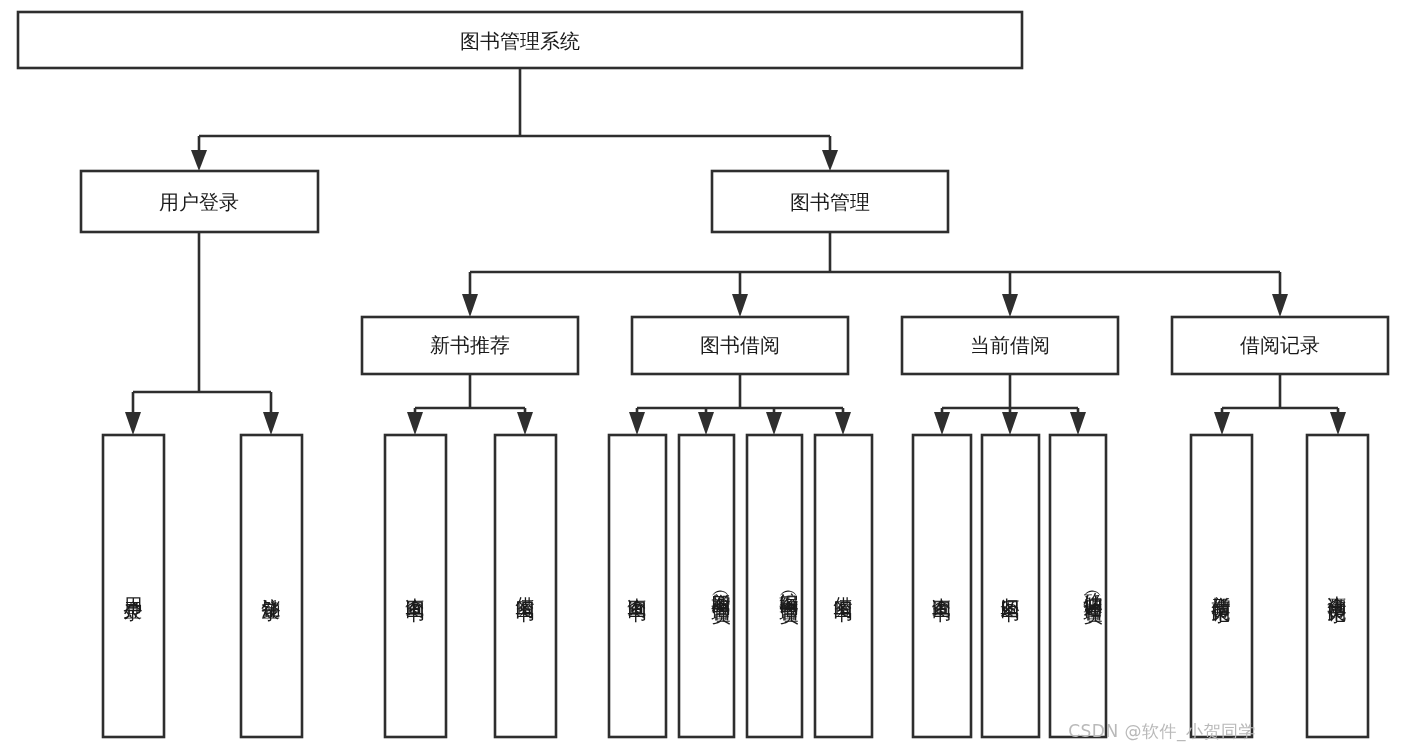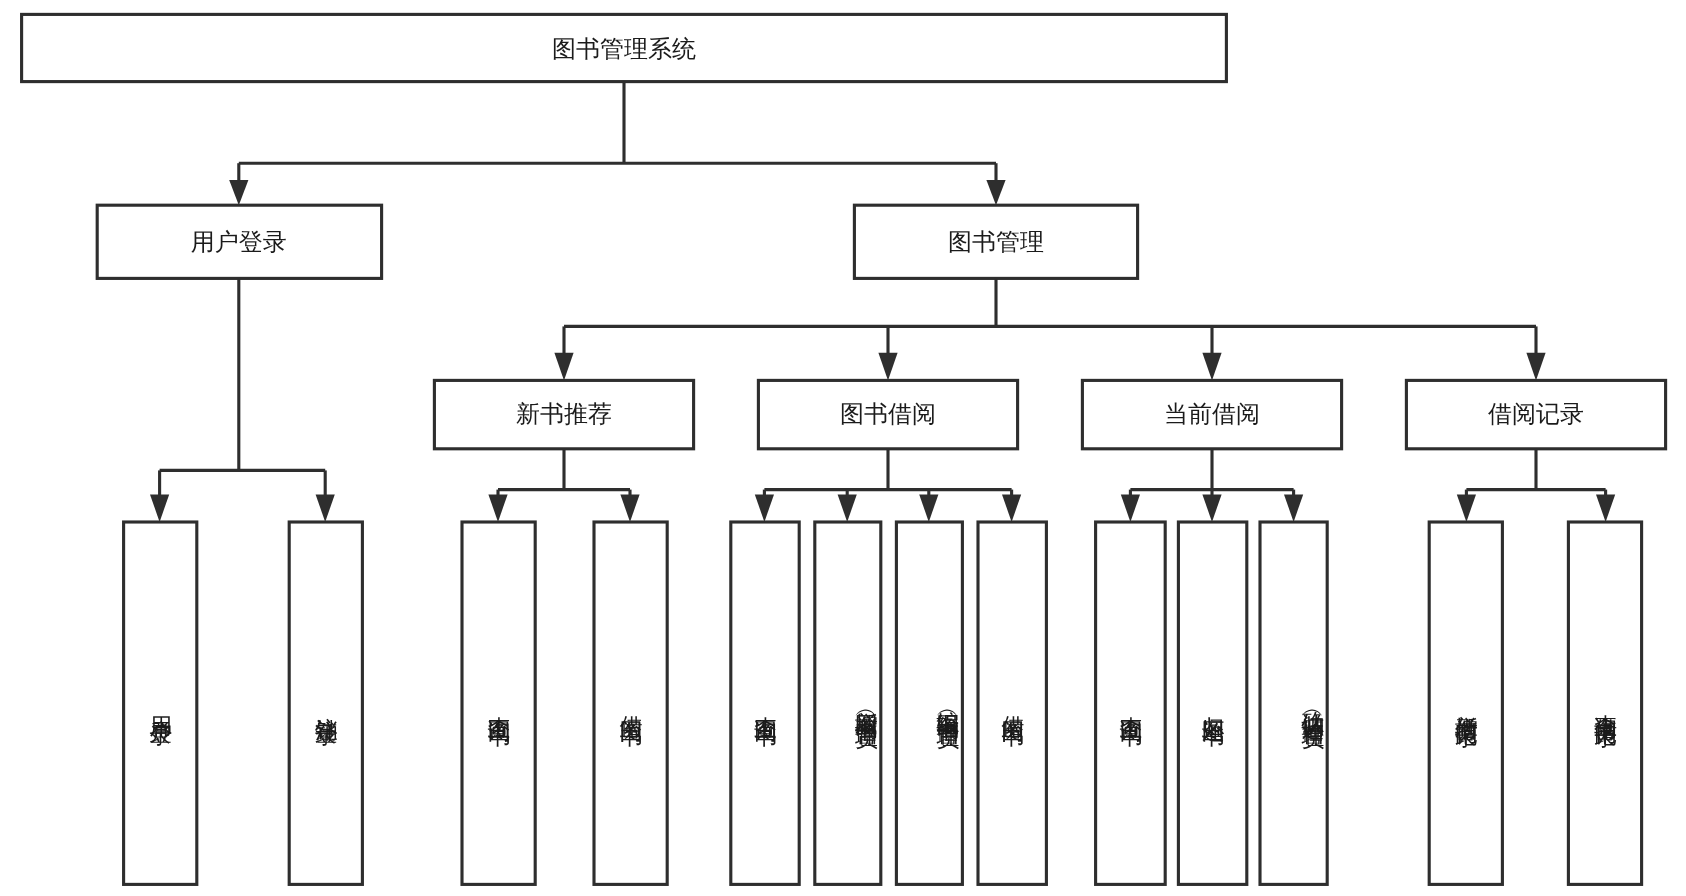--- a/index.html
+++ b/index.html
@@ -199,14 +199,15 @@
   <div class="leaf-label-wrap" style="left:747px; top:435px; width:55px; height:302px; align-items:flex-start;">编辑图书（管理员）</div>
   <div class="leaf-label-wrap" style="left:815px; top:435px; width:57px; height:302px;">借阅图书</div>
 
   <div class="leaf-label-wrap" style="left:913px; top:435px; width:58px; height:302px;">查询图书</div>
   <div class="leaf-label-wrap" style="left:982px; top:435px; width:57px; height:302px;">归还图书</div>
   <div class="leaf-label-wrap" style="left:1050px; top:435px; width:56px; height:302px; align-items:flex-start;">确认归还（管理员）</div>
 
   <div class="leaf-label-wrap" style="left:1191px; top:435px; width:61px; height:302px;">新增借阅记录</div>
   <div class="leaf-label-wrap" style="left:1307px; top:435px; width:61px; height:302px;">查询借阅记录</div>
 
+  <div class="watermark">CSDN @软件_小贺同学</div>
 
 </div>
 
 </body></html>

